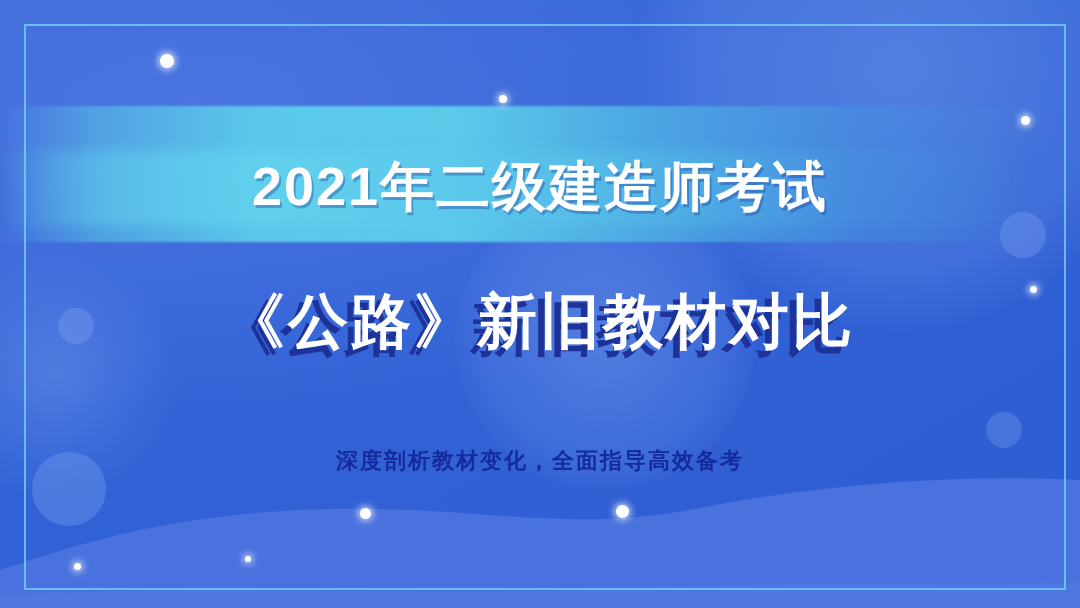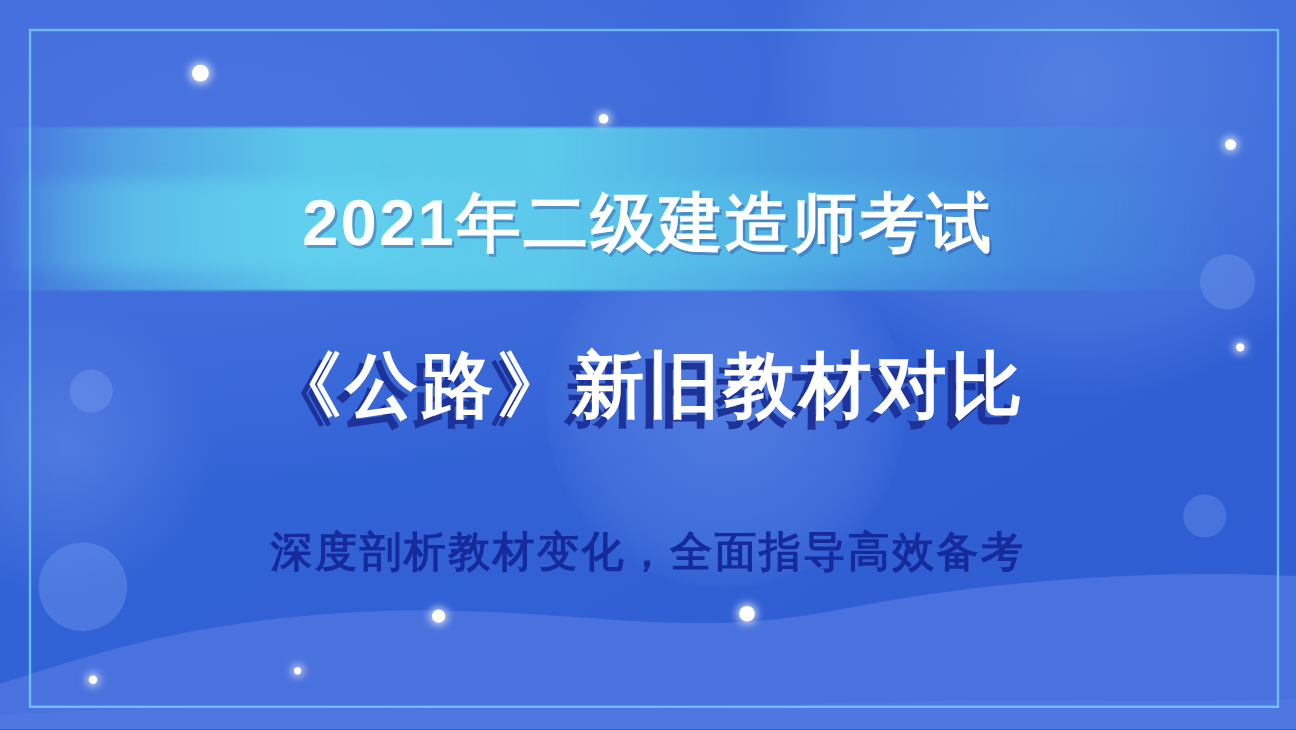--- a/index.html
+++ b/index.html
@@ -81,21 +81,21 @@
     position:absolute;left:0;top:262px;width:1080px;
     text-align:center;
     font-size:60px;line-height:120px;font-weight:bold;
     color:#ffffff;letter-spacing:3px;
     text-shadow:-7px 7px 0 #1e3399;
     white-space:nowrap;
   }
   .subtitle{
     position:absolute;left:0;top:436px;width:1080px;
     text-align:center;
-    font-size:35px;line-height:50px;font-weight:bold;
+    font-size:22px;line-height:50px;font-weight:bold;
     color:#152b9c;letter-spacing:2px;
     white-space:nowrap;
   }
 </style>
 </head>
 <body>
 
 <div id="poster">
 
   <div class="blob blob-tr"></div>

